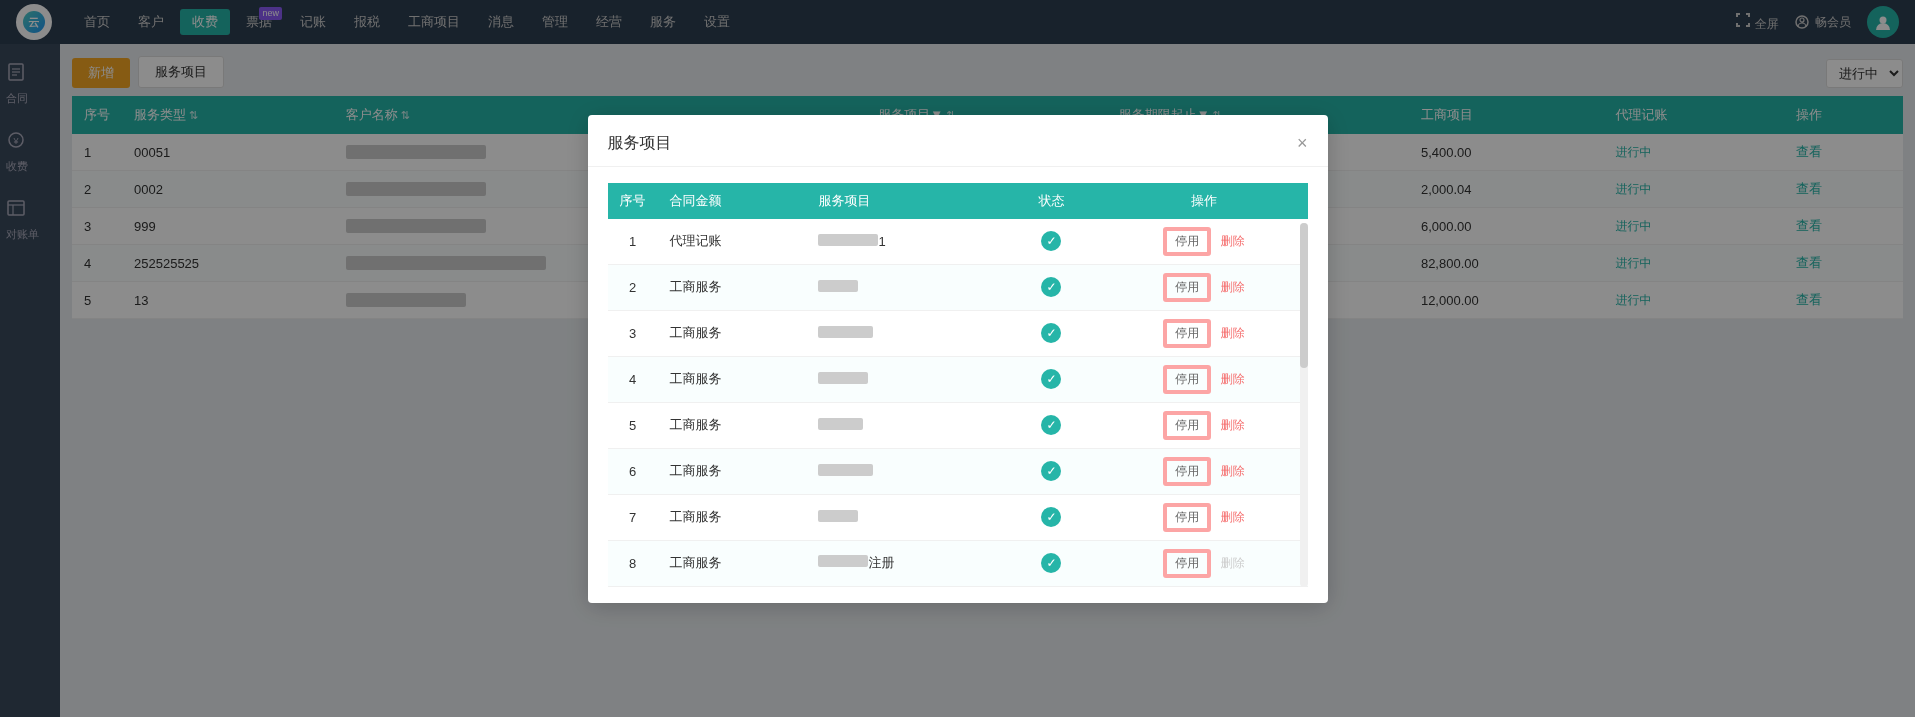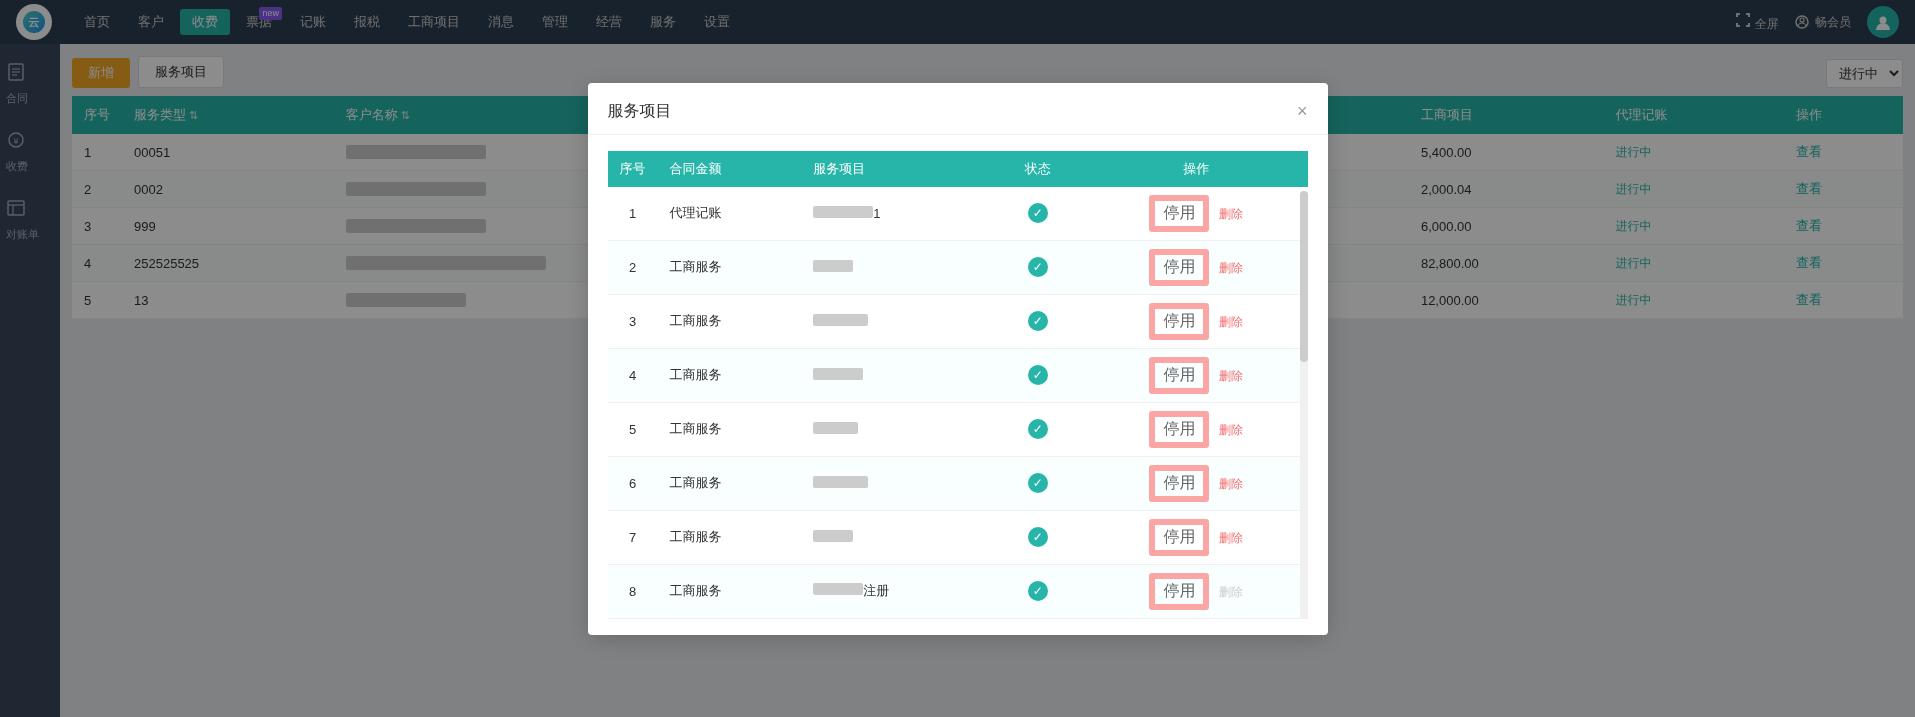--- a/index.html
+++ b/index.html
@@ -296,24 +296,24 @@
       border-radius: 50%;
       background: #26b5a8;
       display: inline-flex;
       align-items: center;
       justify-content: center;
       color: #fff;
       font-size: 12px;
     }
     .btn-stop {
       background: none;
-      border: 6px solid #fca5a5;
+      border: 4px solid #fca5a5;
       border-radius: 3px;
       padding: 2px 8px;
-      font-size: 16px;
+      font-size: 12px;
       color: #666;
       cursor: pointer;
       margin-right: 6px;
     }
     .btn-delete {
       background: none;
       border: none;
       color: #f56c6c;
       font-size: 12px;
       cursor: pointer;

